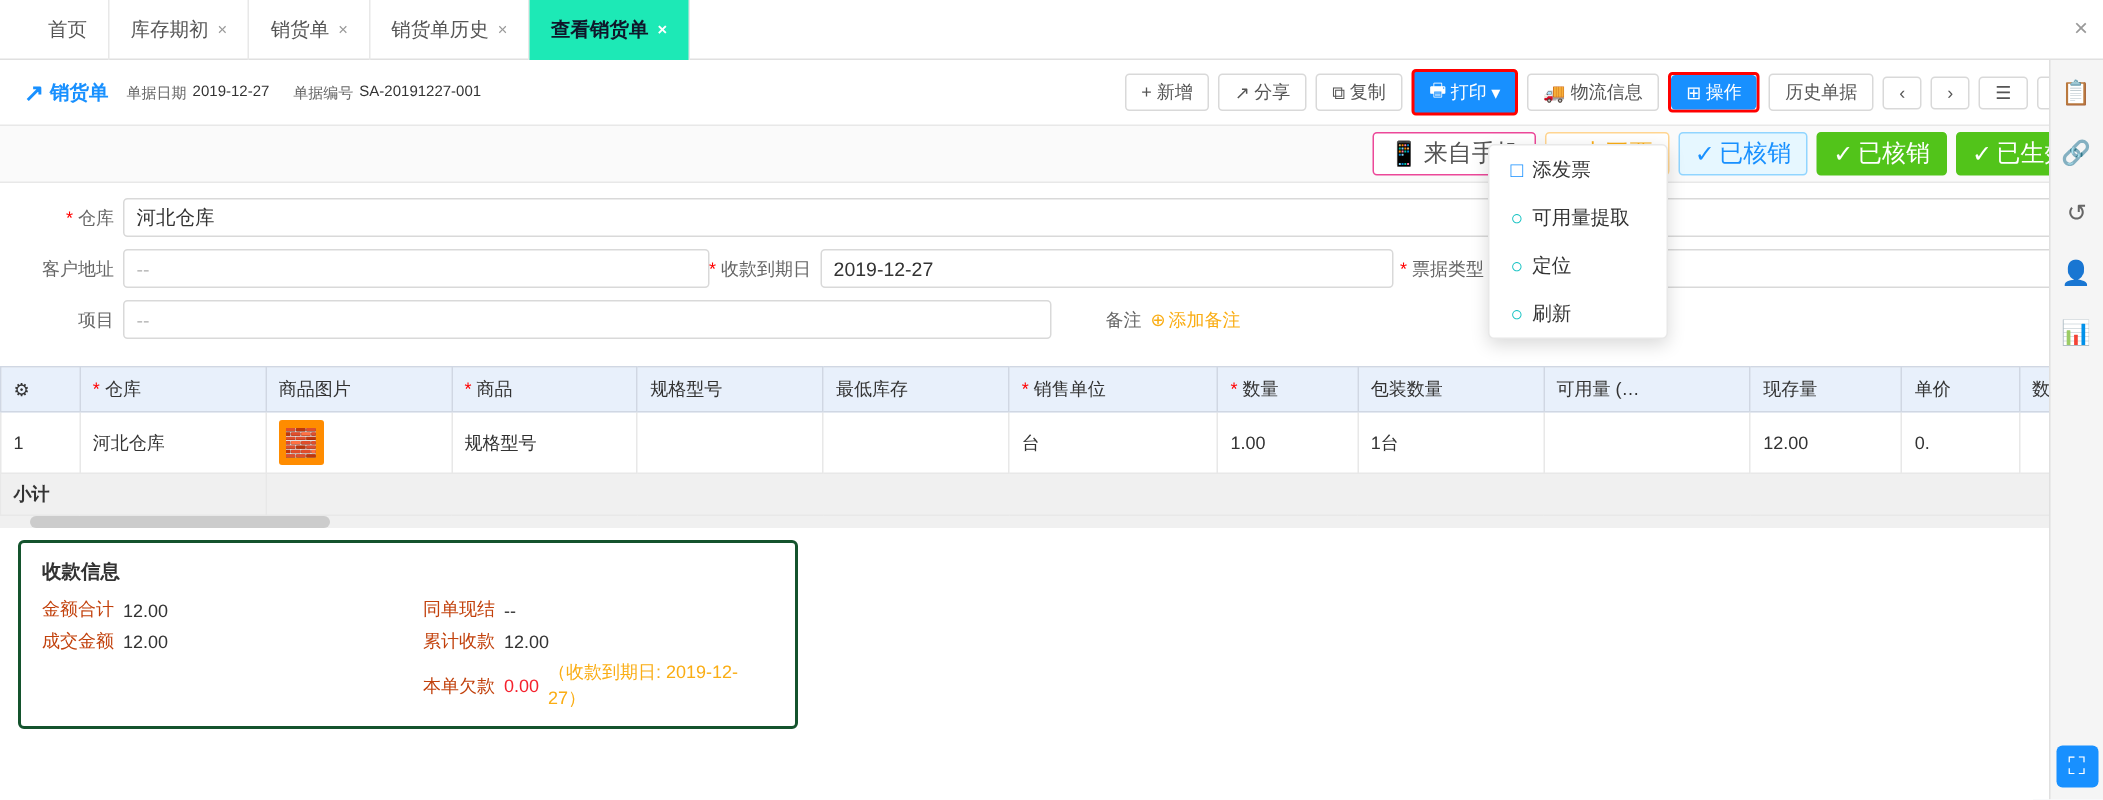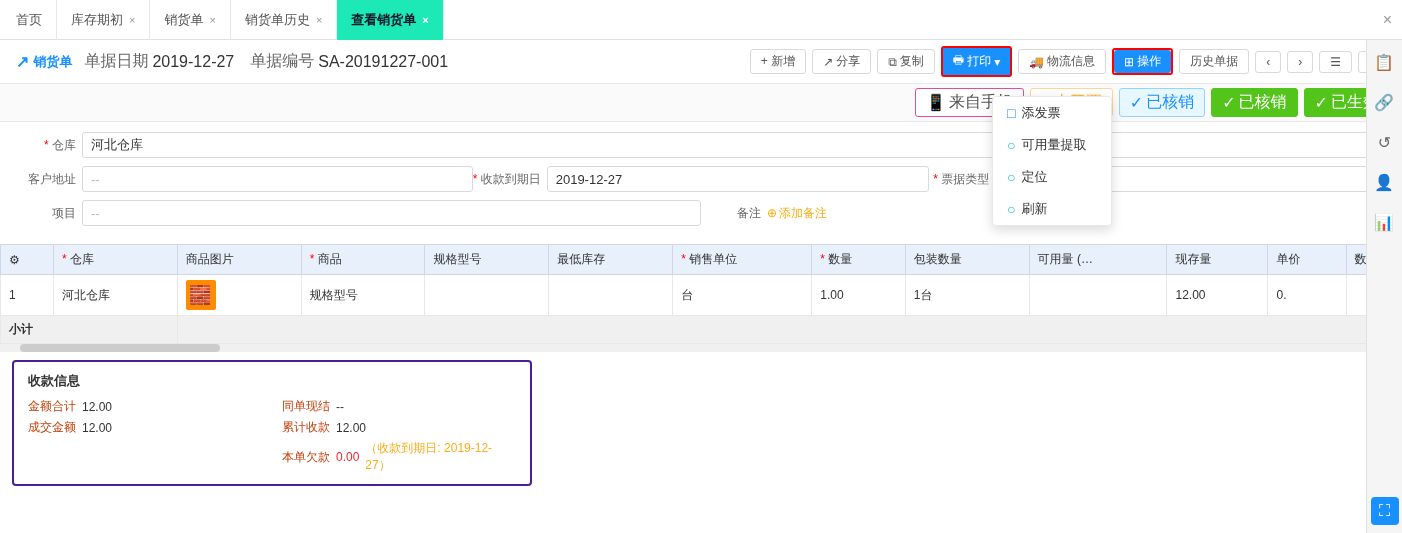--- a/index.html
+++ b/index.html
@@ -10,21 +10,21 @@
       display: flex; align-items: center; background: #fff;
       border-bottom: 1px solid #e0e0e0; padding: 0 8px;
       height: 40px; position: relative;
     }
     .tab-item {
       display: flex; align-items: center; padding: 0 14px;
       height: 40px; cursor: pointer; font-size: 13px;
       color: #555; border-right: 1px solid #e8e8e8;
       white-space: nowrap;
     }
-    .tab-item:first-child { padding-left: 8px; }
+    .tab-item:first-child { padding-left: 8px; margin-left: 16px; }
     .tab-item.active {
       background: #e6f7ff; color: #1890ff; font-weight: bold;
       border-top: 2px solid #1890ff;
     }
     .tab-item .close-btn {
       margin-left: 6px; color: #999; font-size: 11px; cursor: pointer;
     }
     .tab-item.active .close-btn { color: #1890ff; }
     .tab-bar-close {
       position: absolute; right: 10px; top: 50%; transform: translateY(-50%);
@@ -43,21 +43,21 @@
       display: flex; align-items: center; padding: 6px 12px;
       border-bottom: 1px solid #e8e8e8; background: #fff;
       flex-wrap: wrap; gap: 4px;
     }
     .doc-type-label {
       display: flex; align-items: center; color: #1890ff;
       font-size: 13px; margin-right: 8px; font-weight: bold;
     }
     .doc-type-label span { margin-left: 4px; }
     .doc-info { display: flex; align-items: center; gap: 16px; flex: 1; }
-    .doc-info-item { display: flex; align-items: center; gap: 4px; font-size: 16px; }
+    .doc-info-item { display: flex; align-items: center; gap: 4px; font-size: 10px; }
     .doc-info-item .label { color: #666; }
     .doc-info-item .value { color: #333; }
 
     .toolbar-right {
       display: flex; align-items: center; gap: 6px;
     }
     .btn {
       display: inline-flex; align-items: center; gap: 3px;
       padding: 3px 10px; border-radius: 3px; font-size: 12px;
       cursor: pointer; border: 1px solid #d9d9d9; background: #fff;
@@ -133,21 +133,21 @@
       white-space: nowrap;
     }
     .product-img {
       width: 30px; height: 30px; background: #ff8c00;
       display: inline-flex; align-items: center; justify-content: center;
       border-radius: 2px;
     }
 
     
     .payment-box {
-      border: 2px solid #4c1d95; margin: 8px 12px;
+      border: 2px solid #14532d; margin: 8px 12px;
       padding: 10px 14px; border-radius: 4px; background: #fff;
       max-width: 520px;
     }
     .payment-title {
       font-weight: bold; font-size: 13px; margin-bottom: 8px;
     }
     .payment-grid {
       display: grid; grid-template-columns: 1fr 1fr; gap: 4px 20px;
     }
     .payment-item {

